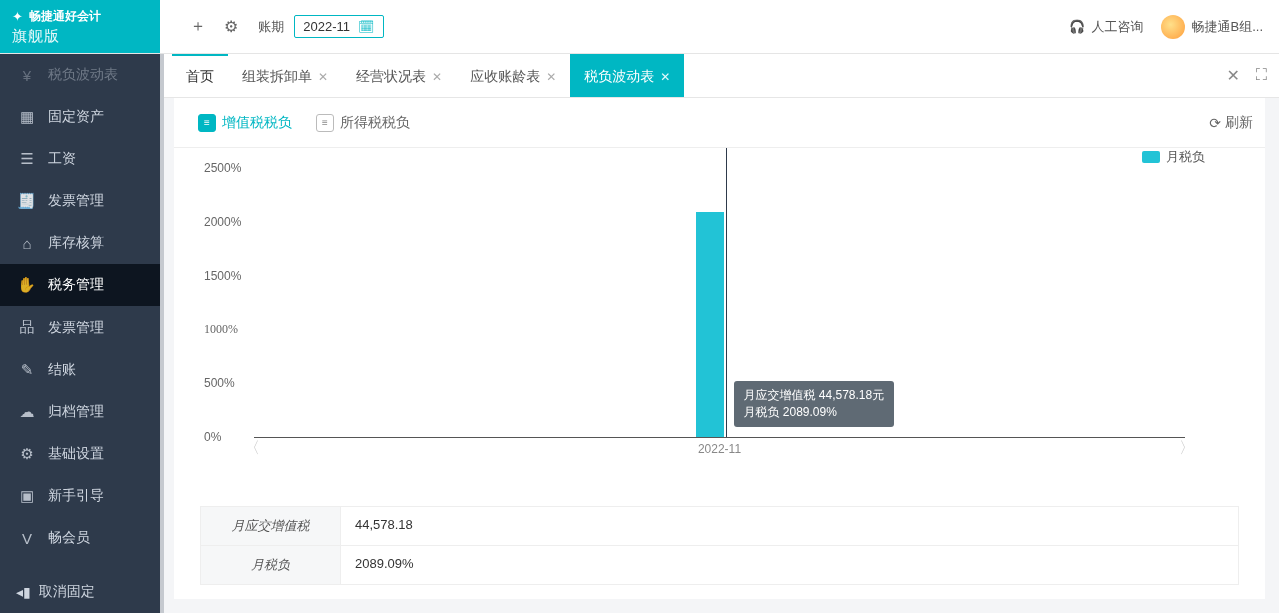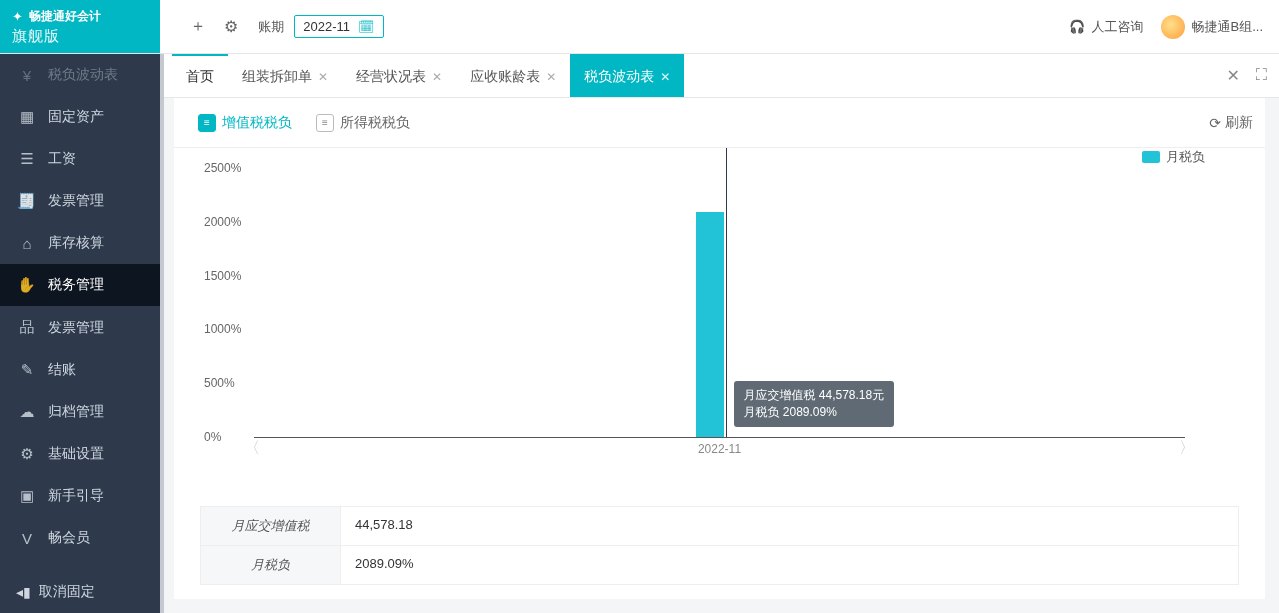--- a/index.html
+++ b/index.html
@@ -273,21 +273,21 @@
       <div class="chart-wrap">
         <div class="legend">
           <span class="sw"></span>
           <span>月税负</span>
         </div>
 
         <div class="plot" id="plot">
           <div class="plot-inner" id="plot-inner">
               <div class="ytick" style="bottom: 0%;">0%</div>
               <div class="ytick" style="bottom: 20%;">500%</div>
-              <div class="ytick" style="bottom: 40%;">1000%</div>
+              <div class="ytick" style="bottom: 40%; font-family: Liberation Serif, serif;">1000%</div>
               <div class="ytick" style="bottom: 60%;">1500%</div>
               <div class="ytick" style="bottom: 80%;">2000%</div>
               <div class="ytick" style="bottom: 100%;">2500%</div>
               <div class="bar" style="height: 83.5636%; left: calc(50% - 24px);"></div>
               <div class="vline" style="left: calc(50% + 6px);"></div>
               <div class="tooltip" style="left: calc(50% + 14px); bottom: 10px;">
                 <div>月应交增值税 44,578.18元</div>
                 <div>月税负 2089.09%</div>
               </div>
             </div>

